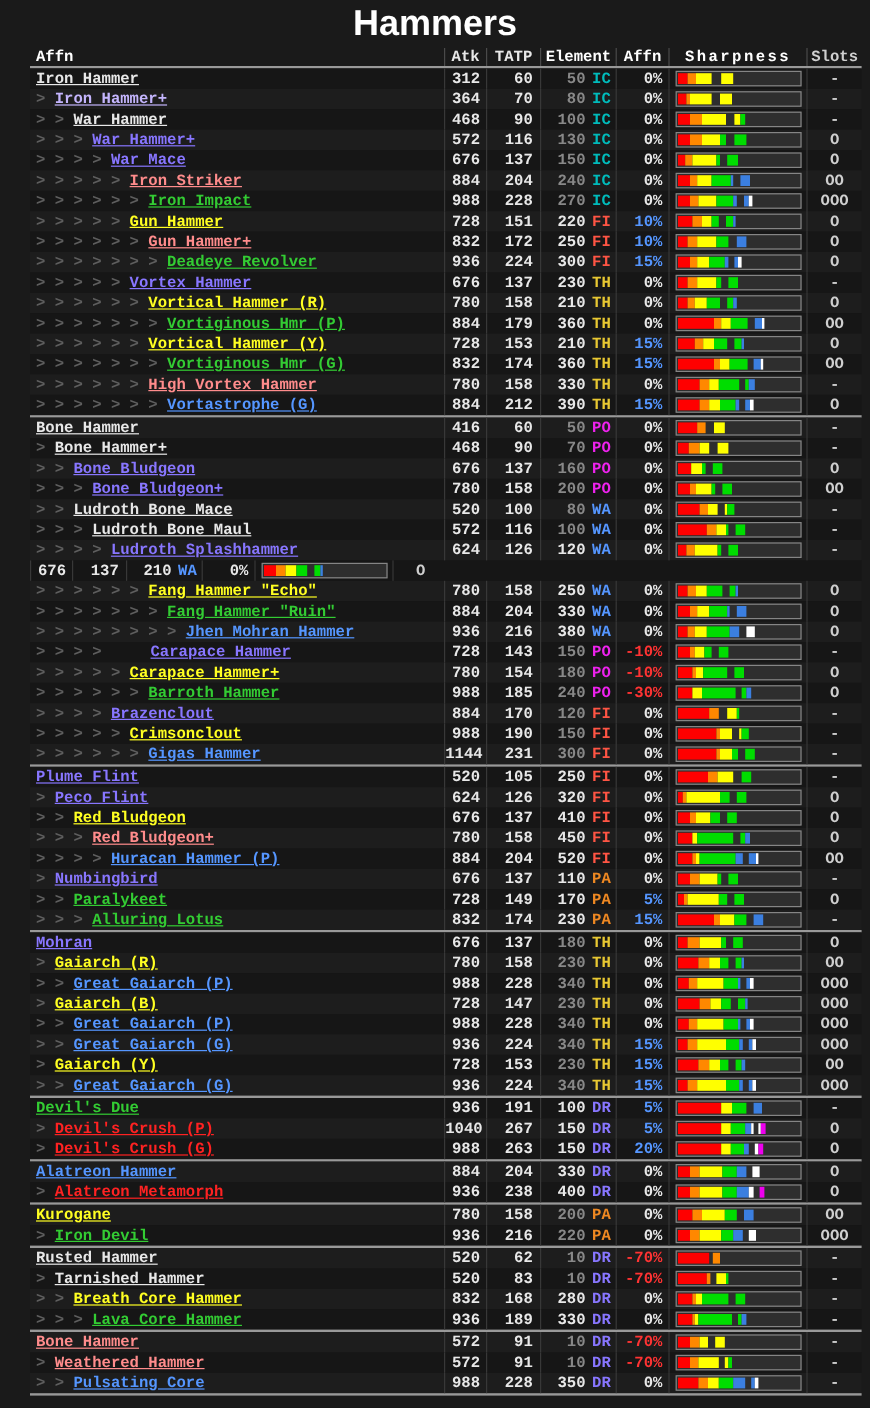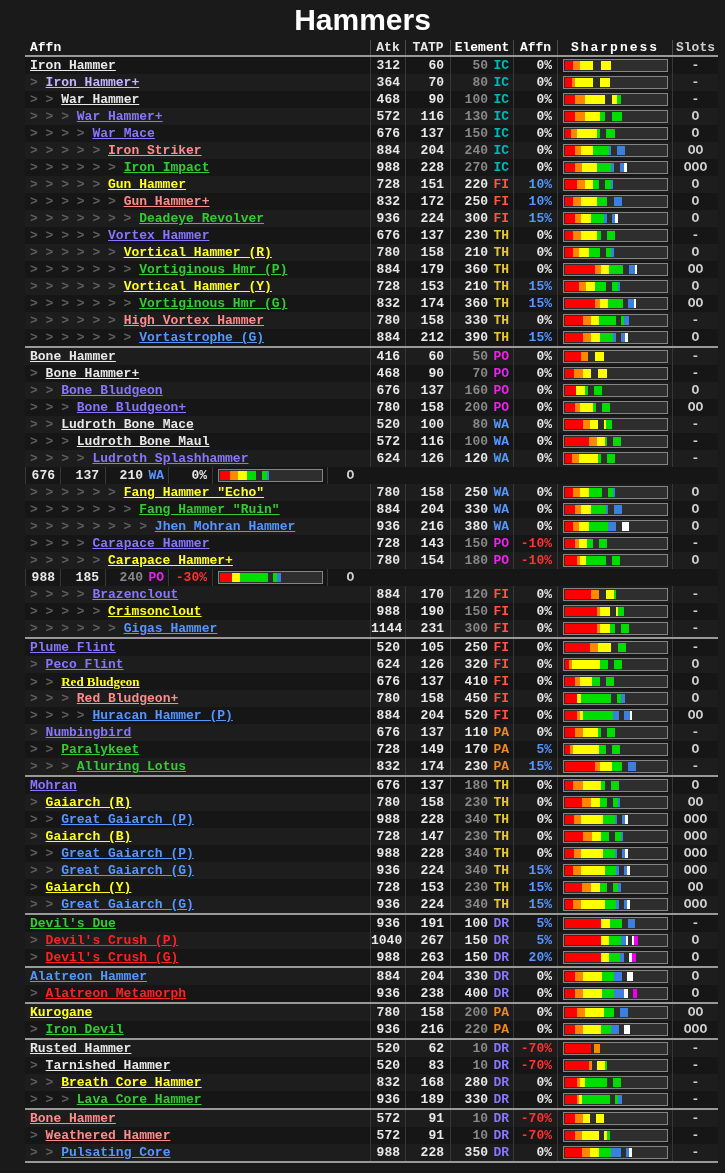--- a/index.html
+++ b/index.html
@@ -650,21 +650,21 @@
             <div class="seg" style="width: 10px; background: rgb(255, 255, 0);"></div>
             <div class="seg" style="width: 19px; background: rgb(0, 221, 0);"></div>
             <div class="seg" style="width: 8px; background: rgb(59, 127, 224);"></div>
             <div class="seg" style="width: 6px; background: transparent;"></div>
             <div class="seg" style="width: 7px; background: rgb(255, 255, 255);"></div>
           </div>
         </div>
         <div class="cell c-slots">O</div>
       </div>
       <div class="row even">
-        <div class="cell c-name"><span class="chev">&gt; &gt; &gt; &gt; </span><a class="wname" style="color: rgb(136, 118, 255);">Carapace Hammer</a></div>
+        <div class="cell c-name"><span class="chev">&gt; &gt; &gt; &gt; </span><a class="wname" style="color: rgb(136, 118, 255); margin-left: 33px;">Carapace Hammer</a></div>
         <div class="cell c-atk">728</div>
         <div class="cell c-tatp">143</div>
         <div class="cell c-ele">
           <span class="ev awaken">150</span>
           <span class="ec" style="color: rgb(238, 34, 238);">PO</span>
         </div>
         <div class="cell c-affn" style="color: rgb(255, 51, 51);">-10%</div>
         <div class="cell c-sharp">
           <div class="bar">
             <div class="seg" style="width: 10px; background: rgb(255, 0, 0);"></div>
@@ -692,20 +692,21 @@
             <div class="seg" style="width: 3px; background: rgb(255, 136, 0);"></div>
             <div class="seg" style="width: 6px; background: rgb(255, 255, 0);"></div>
             <div class="seg" style="width: 20px; background: rgb(0, 221, 0);"></div>
             <div class="seg" style="width: 6px; background: transparent;"></div>
             <div class="seg" style="width: 8px; background: rgb(0, 221, 0);"></div>
           </div>
         </div>
         <div class="cell c-slots">O</div>
       </div>
       <div class="row even">
+        <div class="cell c-name"><span class="chev">&gt; &gt; &gt; &gt; &gt; &gt; </span><a class="wname" style="color: rgb(51, 204, 51);">Barroth Hammer</a></div>
         <div class="cell c-atk">988</div>
         <div class="cell c-tatp">185</div>
         <div class="cell c-ele">
           <span class="ev awaken">240</span>
           <span class="ec" style="color: rgb(238, 34, 238);">PO</span>
         </div>
         <div class="cell c-affn" style="color: rgb(255, 51, 51);">-30%</div>
         <div class="cell c-sharp">
           <div class="bar">
             <div class="seg" style="width: 12px; background: rgb(255, 0, 0);"></div>
@@ -816,21 +817,21 @@
             <div class="seg" style="width: 3px; background: rgb(255, 136, 0);"></div>
             <div class="seg" style="width: 28px; background: rgb(255, 255, 0);"></div>
             <div class="seg" style="width: 8px; background: rgb(0, 221, 0);"></div>
             <div class="seg" style="width: 6px; background: transparent;"></div>
             <div class="seg" style="width: 8px; background: rgb(0, 221, 0);"></div>
           </div>
         </div>
         <div class="cell c-slots">O</div>
       </div>
       <div class="row even">
-        <div class="cell c-name"><span class="chev">&gt; &gt; </span><a class="wname" style="color: rgb(255, 255, 34); font-family: Liberation Serif, serif;">Red Bludgeon</a></div>
+        <div class="cell c-name"><span class="chev">&gt; &gt; </span><a class="wname" style="color: rgb(255, 255, 34);">Red Bludgeon</a></div>
         <div class="cell c-atk">676</div>
         <div class="cell c-tatp">137</div>
         <div class="cell c-ele">
           <span class="ev active">410</span>
           <span class="ec" style="color: rgb(255, 85, 68);">FI</span>
         </div>
         <div class="cell c-affn" style="color: rgb(232, 232, 232);">0%</div>
         <div class="cell c-sharp">
           <div class="bar">
             <div class="seg" style="width: 10px; background: rgb(255, 0, 0);"></div>

